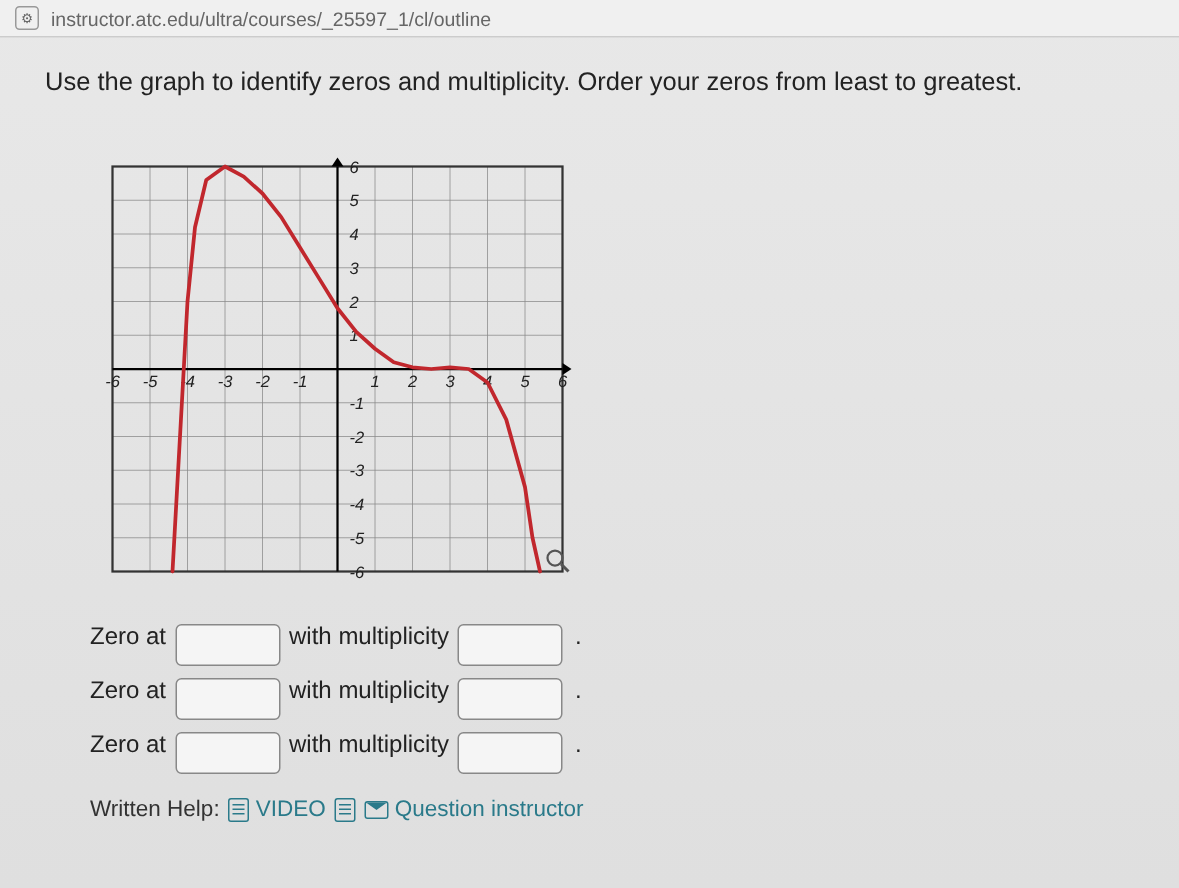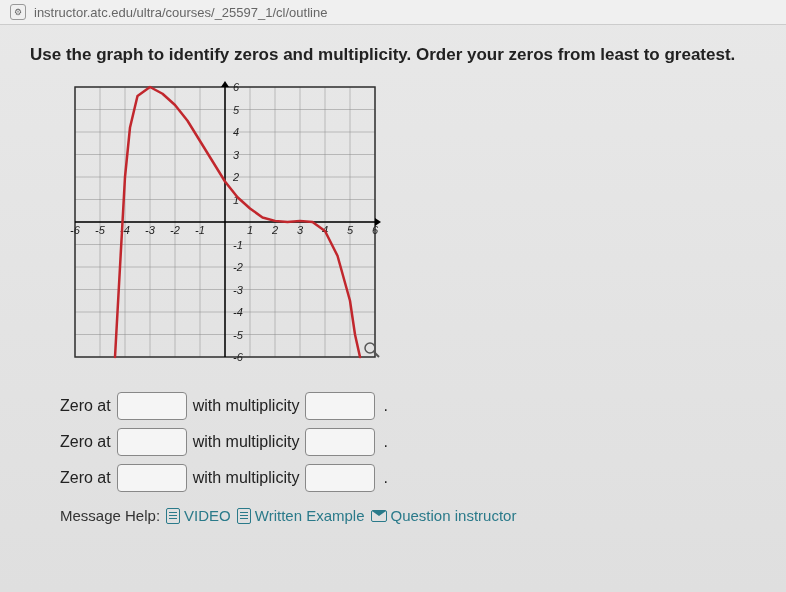--- a/index.html
+++ b/index.html
@@ -31,33 +31,31 @@
   justify-content: center;
   font-size: 9px;
   color: #666;
 }
 .content {
   padding: 20px 30px;
 }
 .question {
   font-size: 17px;
   color: #222;
-  margin-bottom: 7px;
-  font-weight: bold;
+  margin-bottom: 31px;
 }
 .graph-container {
   margin-left: 30px;
   margin-bottom: 20px;
 }
 .answers {
   margin-left: 30px;
 }
 .answer-row {
   display: flex;
-  align-items: center;
   margin-bottom: 8px;
   font-size: 16px;
   color: #222;
 }
 .answer-row input {
   width: 70px;
   height: 28px;
   border: 1px solid #888;
   border-radius: 4px;
   margin: 0 6px;
@@ -209,27 +207,26 @@
     <div class="answer-row">
       <span>Zero at</span>
       <input type="text" style="">
       <span>with multiplicity</span>
       <input type="text" style="">
       <span class="period">.</span>
     </div>
   </div>
 
   <div class="help-row">
-    <span>Message Help:</span>
+    <span>Written Help:</span>
     <span class="help-link">
       <span class="doc-icon"></span>
       <span>VIDEO</span>
     </span>
     <span class="help-link">
       <span class="doc-icon"></span>
-      <span>Written Example</span>
     </span>
     <span class="help-link">
       <span class="mail-icon"></span>
       <span>Question instructor</span>
     </span>
   </div>
 </div>
 
 </body></html>

